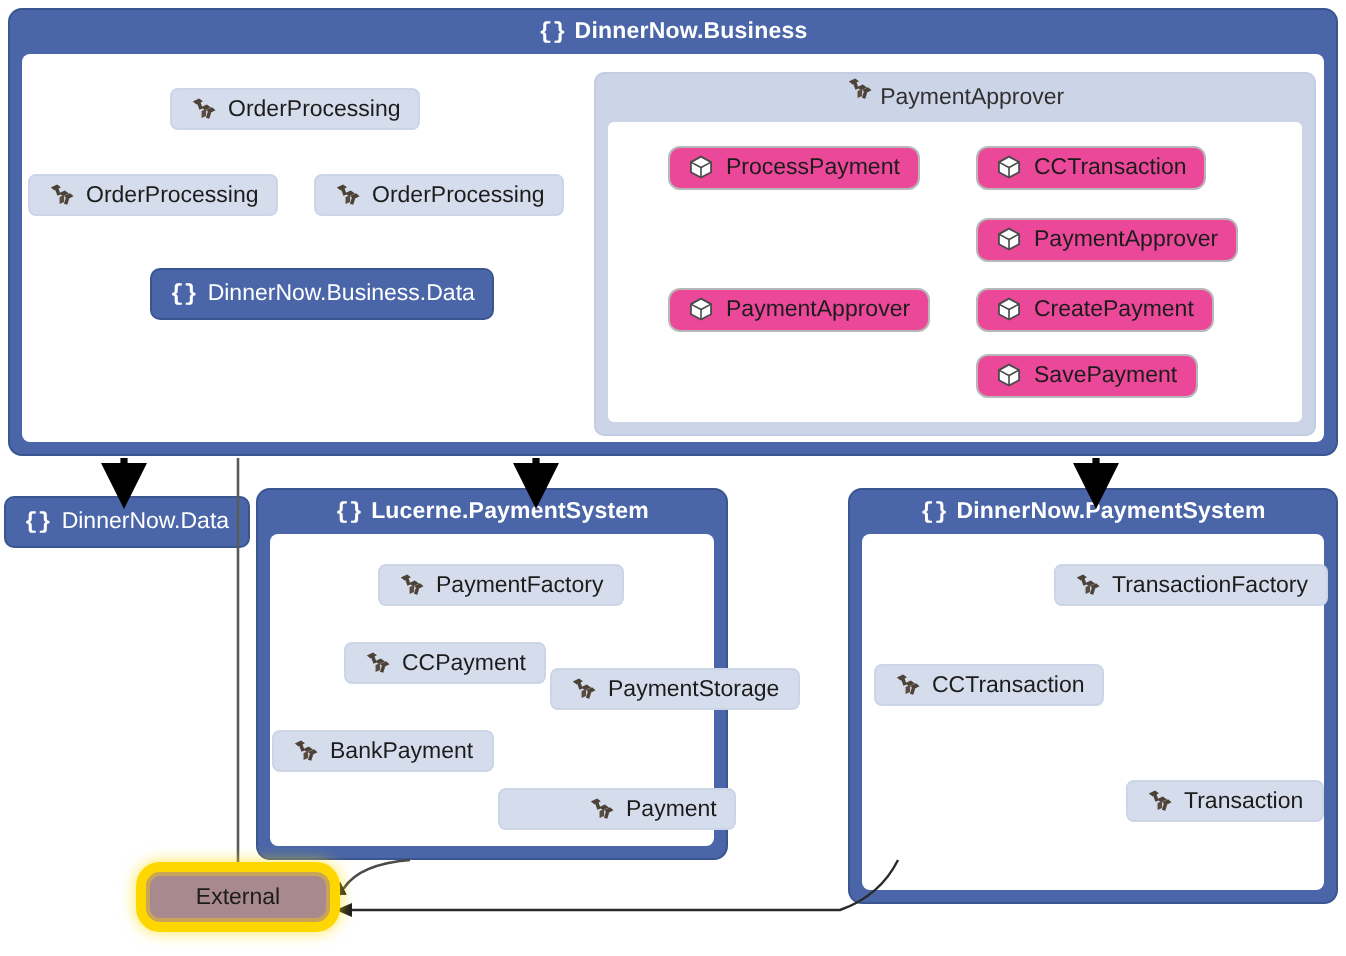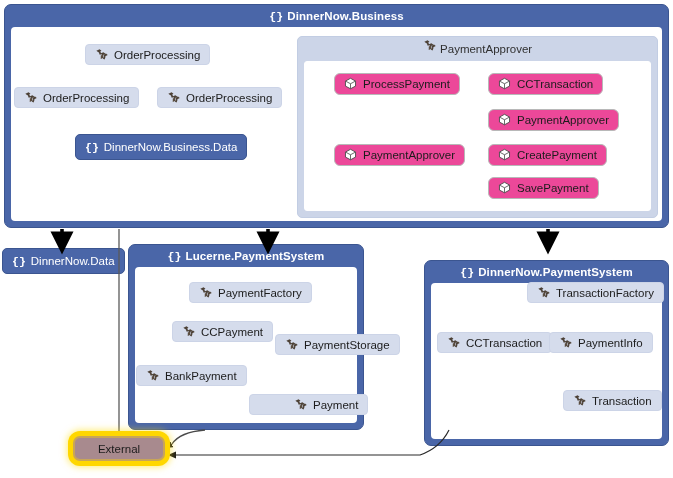--- a/index.html
+++ b/index.html
@@ -219,21 +219,21 @@
     <div class="ns-body"></div>
   </div>
 
   <div class="ns-group" style="left:128px; top:244px; width:236px; height:186px;">
     <div class="ns-header">
       <span class="brace">{}</span><span>Lucerne.PaymentSystem</span>
     </div>
     <div class="ns-body"></div>
   </div>
 
-  <div class="ns-group" style="left:424px; top:260px; width:245px; height:186px;">
+  <div class="ns-group" style="left:424px; top:244px; width:245px; height:208px;">
     <div class="ns-header">
       <span class="brace">{}</span><span>DinnerNow.PaymentSystem</span>
     </div>
     <div class="ns-body"></div>
   </div>
 
   <div class="sub-group" style="left:297px; top:36px; width:361px; height:182px;">
     <div class="sub-group-header">
       <span class="icon">
         <svg width="14" height="14" viewBox="0 0 16 16">
@@ -459,33 +459,20 @@
         <path d="M6.2 6.4 L9.6 4.8 L12.0 6.5 L8.6 8.2 Z" fill="#4d4237"></path>
         <path d="M9.2 8.0 L12.6 6.4 L14.6 8.1 L11.2 9.8 Z" fill="#4d4237"></path>
         <path d="M6.6 8.6 L9.2 7.4 L9.2 11.4 L6.6 12.6 Z" fill="#5a4d40"></path>
         <rect x="4.6" y="3.4" width="2.0" height="4.2" transform="rotate(-20 5.6 5.5)" fill="#4d4237"></rect>
         <rect x="9.6" y="9.2" width="2.0" height="3.6" transform="rotate(18 10.6 11)" fill="#4d4237"></rect>
       </svg>
     </span>
     <span>CCTransaction</span>
   </div>
 
-  <div class="node type" style="left:549px; top:332px;">
-    <span class="icon">
-      <svg width="14" height="14" viewBox="0 0 16 16">
-        <path d="M1.6 3.2 L5.2 1.4 L7.4 3.0 L3.8 4.9 Z" fill="#4d4237"></path>
-        <path d="M6.2 6.4 L9.6 4.8 L12.0 6.5 L8.6 8.2 Z" fill="#4d4237"></path>
-        <path d="M9.2 8.0 L12.6 6.4 L14.6 8.1 L11.2 9.8 Z" fill="#4d4237"></path>
-        <path d="M6.6 8.6 L9.2 7.4 L9.2 11.4 L6.6 12.6 Z" fill="#5a4d40"></path>
-        <rect x="4.6" y="3.4" width="2.0" height="4.2" transform="rotate(-20 5.6 5.5)" fill="#4d4237"></rect>
-        <rect x="9.6" y="9.2" width="2.0" height="3.6" transform="rotate(18 10.6 11)" fill="#4d4237"></rect>
-      </svg>
-    </span>
-    <span>PaymentInfo</span>
-  </div>
 
   <div class="node type" style="left:563px; top:390px;justify-content:flex-end;">
     <span class="icon">
       <svg width="14" height="14" viewBox="0 0 16 16">
         <path d="M1.6 3.2 L5.2 1.4 L7.4 3.0 L3.8 4.9 Z" fill="#4d4237"></path>
         <path d="M6.2 6.4 L9.6 4.8 L12.0 6.5 L8.6 8.2 Z" fill="#4d4237"></path>
         <path d="M9.2 8.0 L12.6 6.4 L14.6 8.1 L11.2 9.8 Z" fill="#4d4237"></path>
         <path d="M6.6 8.6 L9.2 7.4 L9.2 11.4 L6.6 12.6 Z" fill="#5a4d40"></path>
         <rect x="4.6" y="3.4" width="2.0" height="4.2" transform="rotate(-20 5.6 5.5)" fill="#4d4237"></rect>
         <rect x="9.6" y="9.2" width="2.0" height="3.6" transform="rotate(18 10.6 11)" fill="#4d4237"></rect>

